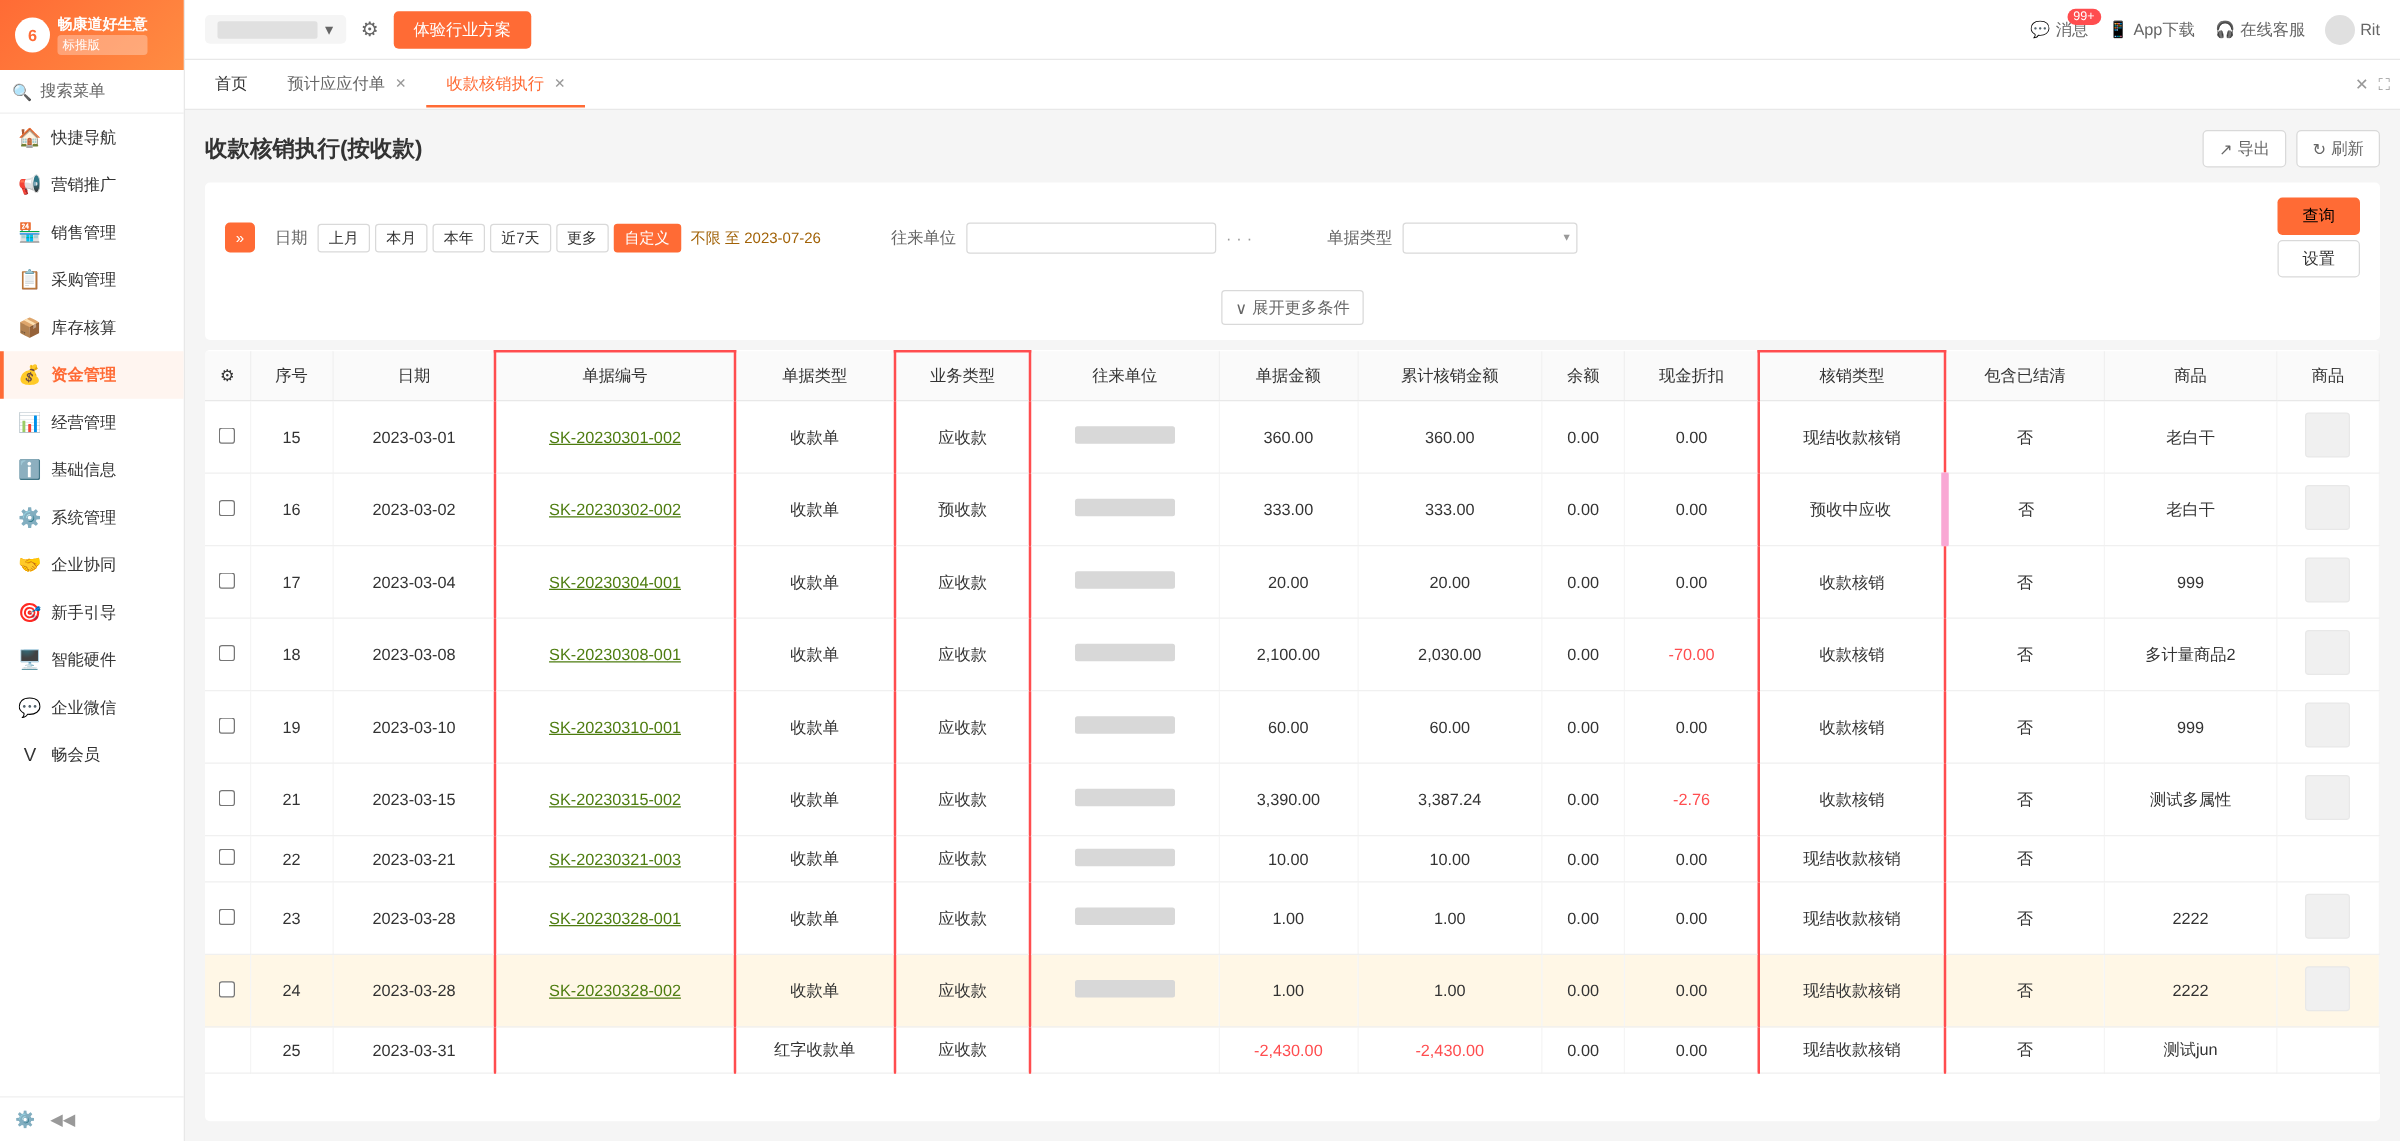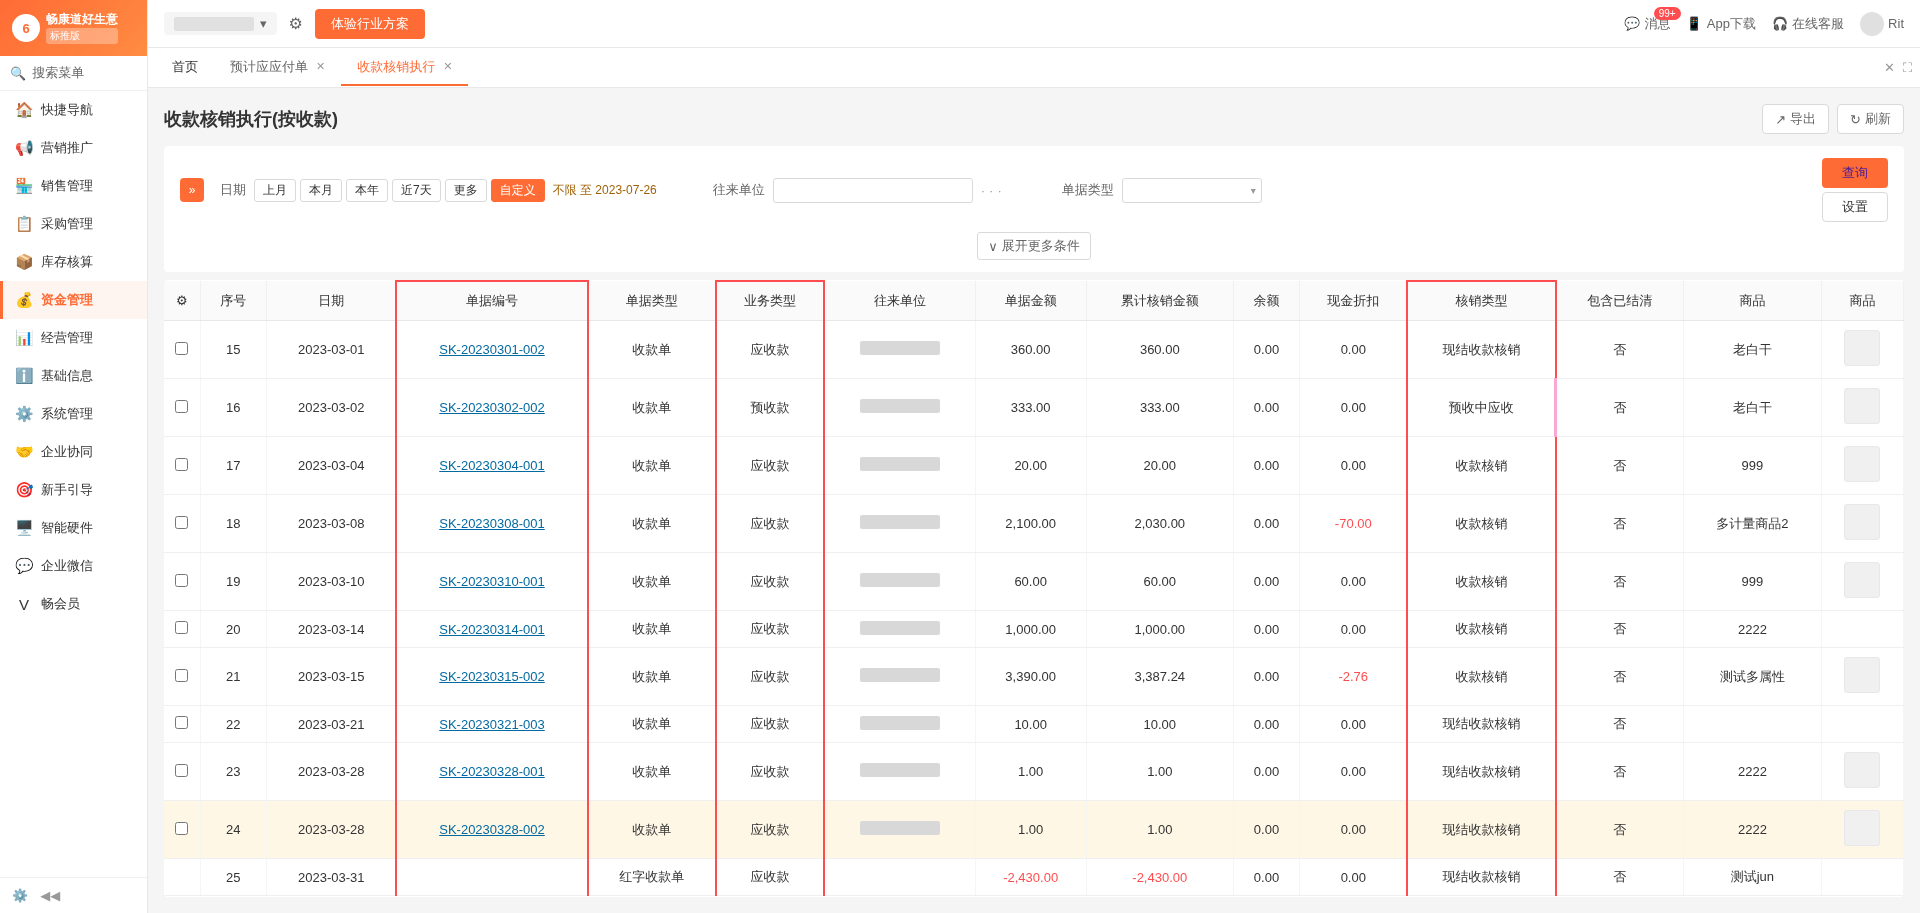--- a/index.html
+++ b/index.html
@@ -158,21 +158,21 @@
       appearance: none; outline: none;
     }
     .filter-select-wrap { position: relative; display: inline-flex; align-items: center; }
     .filter-select-arrow { position: absolute; right: 6px; color: #999; pointer-events: none; font-size: 10px; }
     .expand-btn {
       display: flex; align-items: center; gap: 4px;
       color: #666; cursor: pointer; padding: 4px 10px;
       border: 1px solid #d9d9d9; border-radius: 3px; background: #fff; font-size: 12px;
     }
     .query-btn {
-      background: #ff6b35; color: #4c1d95; border: none;
+      background: #ff6b35; color: #000000; border: none;
       padding: 6px 20px; border-radius: 4px; cursor: pointer; font-size: 13px;
     }
     .set-btn {
       background: #fff; color: #333; border: 1px solid #d9d9d9;
       padding: 5px 16px; border-radius: 4px; cursor: pointer; font-size: 13px;
     }
     .filter-arrow-toggle {
       background: #ff6b35; color: #fff; border: none;
       width: 24px; height: 24px; border-radius: 4px; cursor: pointer;
       display: flex; align-items: center; justify-content: center; font-size: 12px;
@@ -193,21 +193,21 @@
       color: #333; font-weight: 500; white-space: nowrap;
       position: relative;
     }
     td {
       padding: 9px 8px; text-align: center;
       border-bottom: 1px solid #f0f0f0;
       border-right: 1px solid #f5f5f5;
       color: #333; white-space: nowrap;
     }
     tr.highlighted td { background: #fff7e6; }
-    .link { color: #0369a1; cursor: pointer; text-decoration: underline; }
+    .link { color: #4d7c0f; cursor: pointer; text-decoration: underline; }
     .negative { color: #ff4d4f; }
     .gear-col { width: 36px; }
 
     .table-footer {
       background: #fafafa; border-top: 1px solid #e8e8e8;
       padding: 8px 16px; display: flex; align-items: center;
       color: #666;
     }
     
     .table-scroll::-webkit-scrollbar { height: 6px; width: 6px; }
@@ -460,21 +460,21 @@
       <td style="border-left:2px solid #ff4d4f;border-right:2px solid #ff4d4f;margin-top:12px;">
         <a class="link">SK-20230302-002</a>
       </td>
       <td>收款单</td>
       <td style="border-left:2px solid #ff4d4f;border-right:2px solid #ff4d4f;">预收款</td>
       <td><span style="background:#d8d8d8;display:inline-block;width:80px;height:14px;border-radius:2px;"></span></td>
       <td class="">333.00</td>
       <td class="">333.00</td>
       <td>0.00</td>
       <td class="">0.00</td>
-      <td style="border-left:2px solid #ff4d4f;border-right:3px solid #f9a8d4;text-align:center;">预收中应收</td>
+      <td style="border-left:2px solid #ff4d4f;border-right:6px solid #f9a8d4;text-align:center;">预收中应收</td>
       <td>否</td>
       <td>老白干</td>
       <td><span style="display:inline-block;width:36px;height:36px;background:#f0f0f0;border-radius:3px;border:1px solid #e8e8e8;"></span></td>
     </tr>
               <tr>
       <td><input type="checkbox" style="cursor: pointer;"></td>
       <td>17</td>
       <td>2023-03-04</td>
       <td style="border-left:2px solid #ff4d4f;border-right:2px solid #ff4d4f;">
         <a class="link">SK-20230304-001</a>
@@ -521,39 +521,20 @@
       <td style="border-left:2px solid #ff4d4f;border-right:2px solid #ff4d4f;">应收款</td>
       <td><span style="background:#d8d8d8;display:inline-block;width:80px;height:14px;border-radius:2px;"></span></td>
       <td class="">60.00</td>
       <td class="">60.00</td>
       <td>0.00</td>
       <td class="">0.00</td>
       <td style="border-left:2px solid #ff4d4f;border-right:2px solid #ff4d4f;">收款核销</td>
       <td>否</td>
       <td>999</td>
       <td><span style="display:inline-block;width:36px;height:36px;background:#f0f0f0;border-radius:3px;border:1px solid #e8e8e8;"></span></td>
-    </tr>
-              <tr>
-      <td><input type="checkbox" style="cursor: pointer;"></td>
-      <td>20</td>
-      <td>2023-03-14</td>
-      <td style="border-left:2px solid #ff4d4f;border-right:2px solid #ff4d4f;">
-        <a class="link">SK-20230314-001</a>
-      </td>
-      <td>收款单</td>
-      <td style="border-left:2px solid #ff4d4f;border-right:2px solid #ff4d4f;">应收款</td>
-      <td><span style="background:#d8d8d8;display:inline-block;width:80px;height:14px;border-radius:2px;"></span></td>
-      <td class="">1,000.00</td>
-      <td class="">1,000.00</td>
-      <td>0.00</td>
-      <td class="">0.00</td>
-      <td style="border-left:2px solid #ff4d4f;border-right:2px solid #ff4d4f;">收款核销</td>
-      <td>否</td>
-      <td>2222</td>
-      <td></td>
     </tr>
               <tr>
       <td><input type="checkbox" style="cursor: pointer;"></td>
       <td>21</td>
       <td>2023-03-15</td>
       <td style="border-left:2px solid #ff4d4f;border-right:2px solid #ff4d4f;">
         <a class="link">SK-20230315-002</a>
       </td>
       <td>收款单</td>
       <td style="border-left:2px solid #ff4d4f;border-right:2px solid #ff4d4f;">应收款</td>

